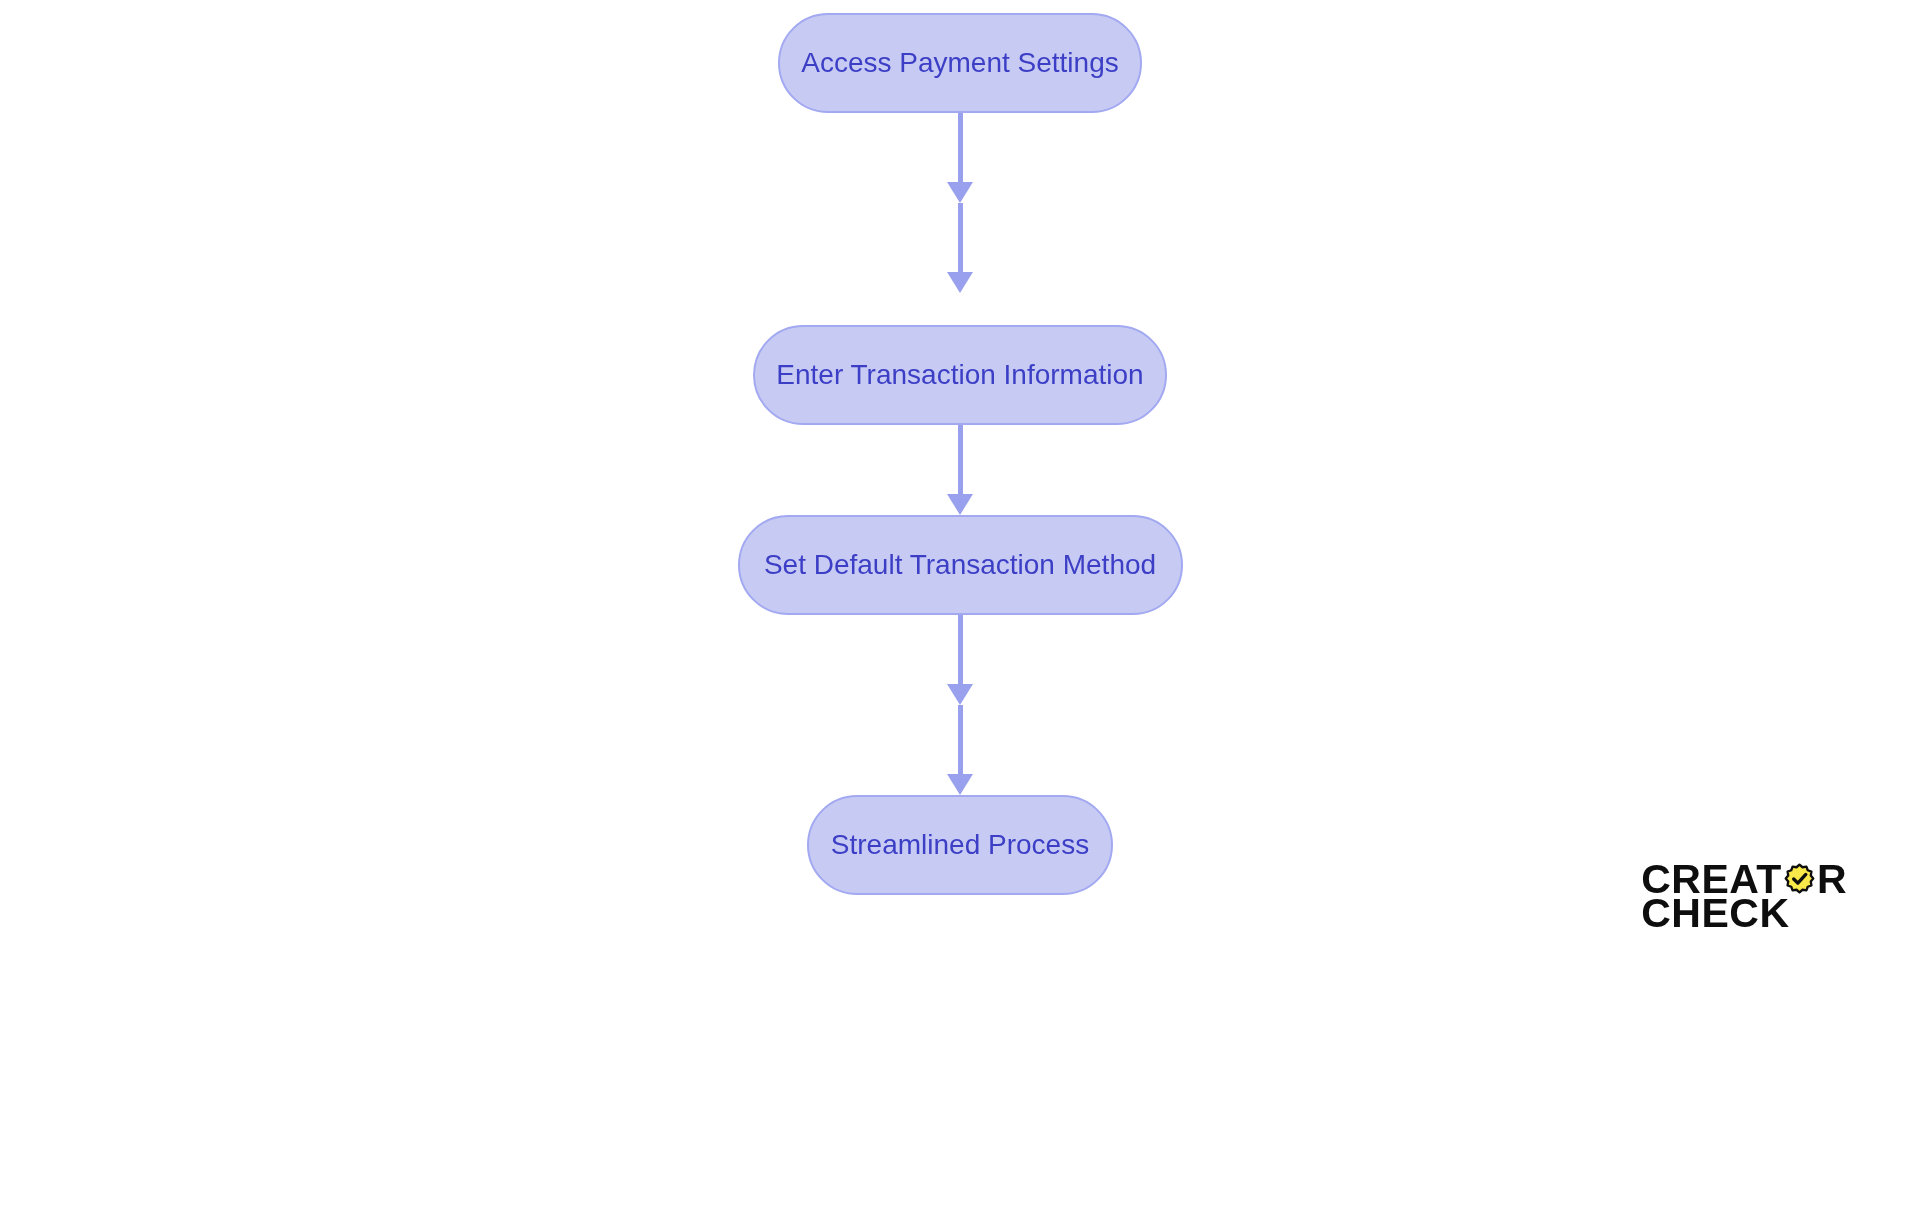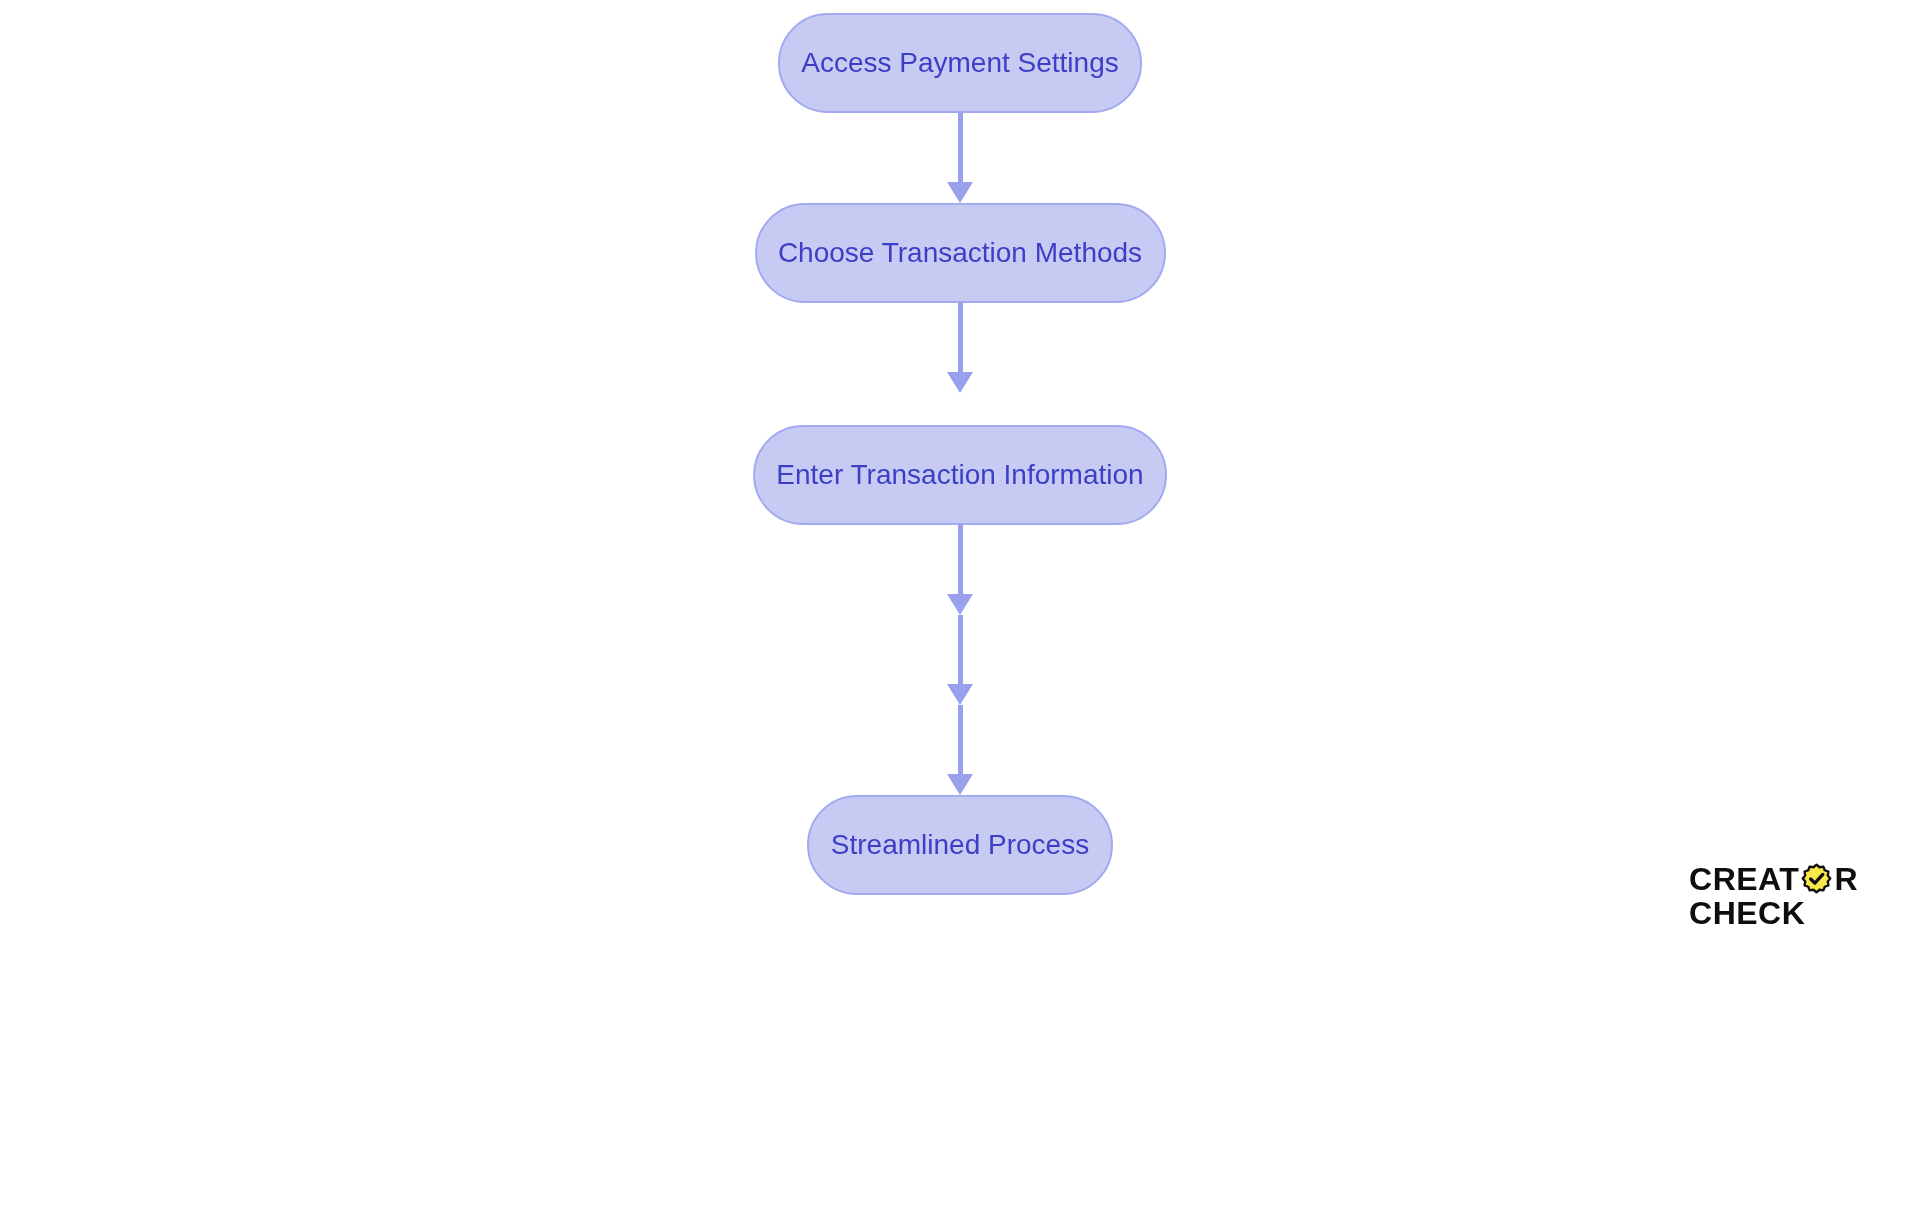--- a/index.html
+++ b/index.html
@@ -65,25 +65,25 @@
   }
   .connector .head {
     width: 0;
     height: 0;
     border-left: 13px solid transparent;
     border-right: 13px solid transparent;
     border-top: 21px solid var(--arrow);
   }
   .watermark {
     position: absolute;
-    right: 62px;
+    right: 73px;
     bottom: 26px;
     color: var(--logo-black);
     font-weight: 900;
-    font-size: 32px;
+    font-size: 41px;
     line-height: 34px;
     letter-spacing: 0.5px;
     text-align: left;
   }
   .wm-line {
     display: flex;
     align-items: center;
   }
   .badge {
     width: 33px;
@@ -103,38 +103,38 @@
 
     <div class="node node-0">
       <span>Access Payment Settings</span>
     </div>
 
     <div class="connector">
       <div class="line"></div>
       <div class="head"></div>
     </div>
 
-    <div class="node node-1">
-      <span>Choose Transaction Methods</span>
-    </div>
 
     <div class="connector">
       <div class="line"></div>
       <div class="head"></div>
     </div>
 
     <div class="node node-2">
       <span>Enter Transaction Information</span>
     </div>
 
     <div class="connector">
       <div class="line"></div>
       <div class="head"></div>
     </div>
 
+    <div class="node node-3">
+      <span>Set Default Transaction Method</span>
+    </div>
 
     <div class="connector">
       <div class="line"></div>
       <div class="head"></div>
     </div>
 
 
     <div class="connector">
       <div class="line"></div>
       <div class="head"></div>

